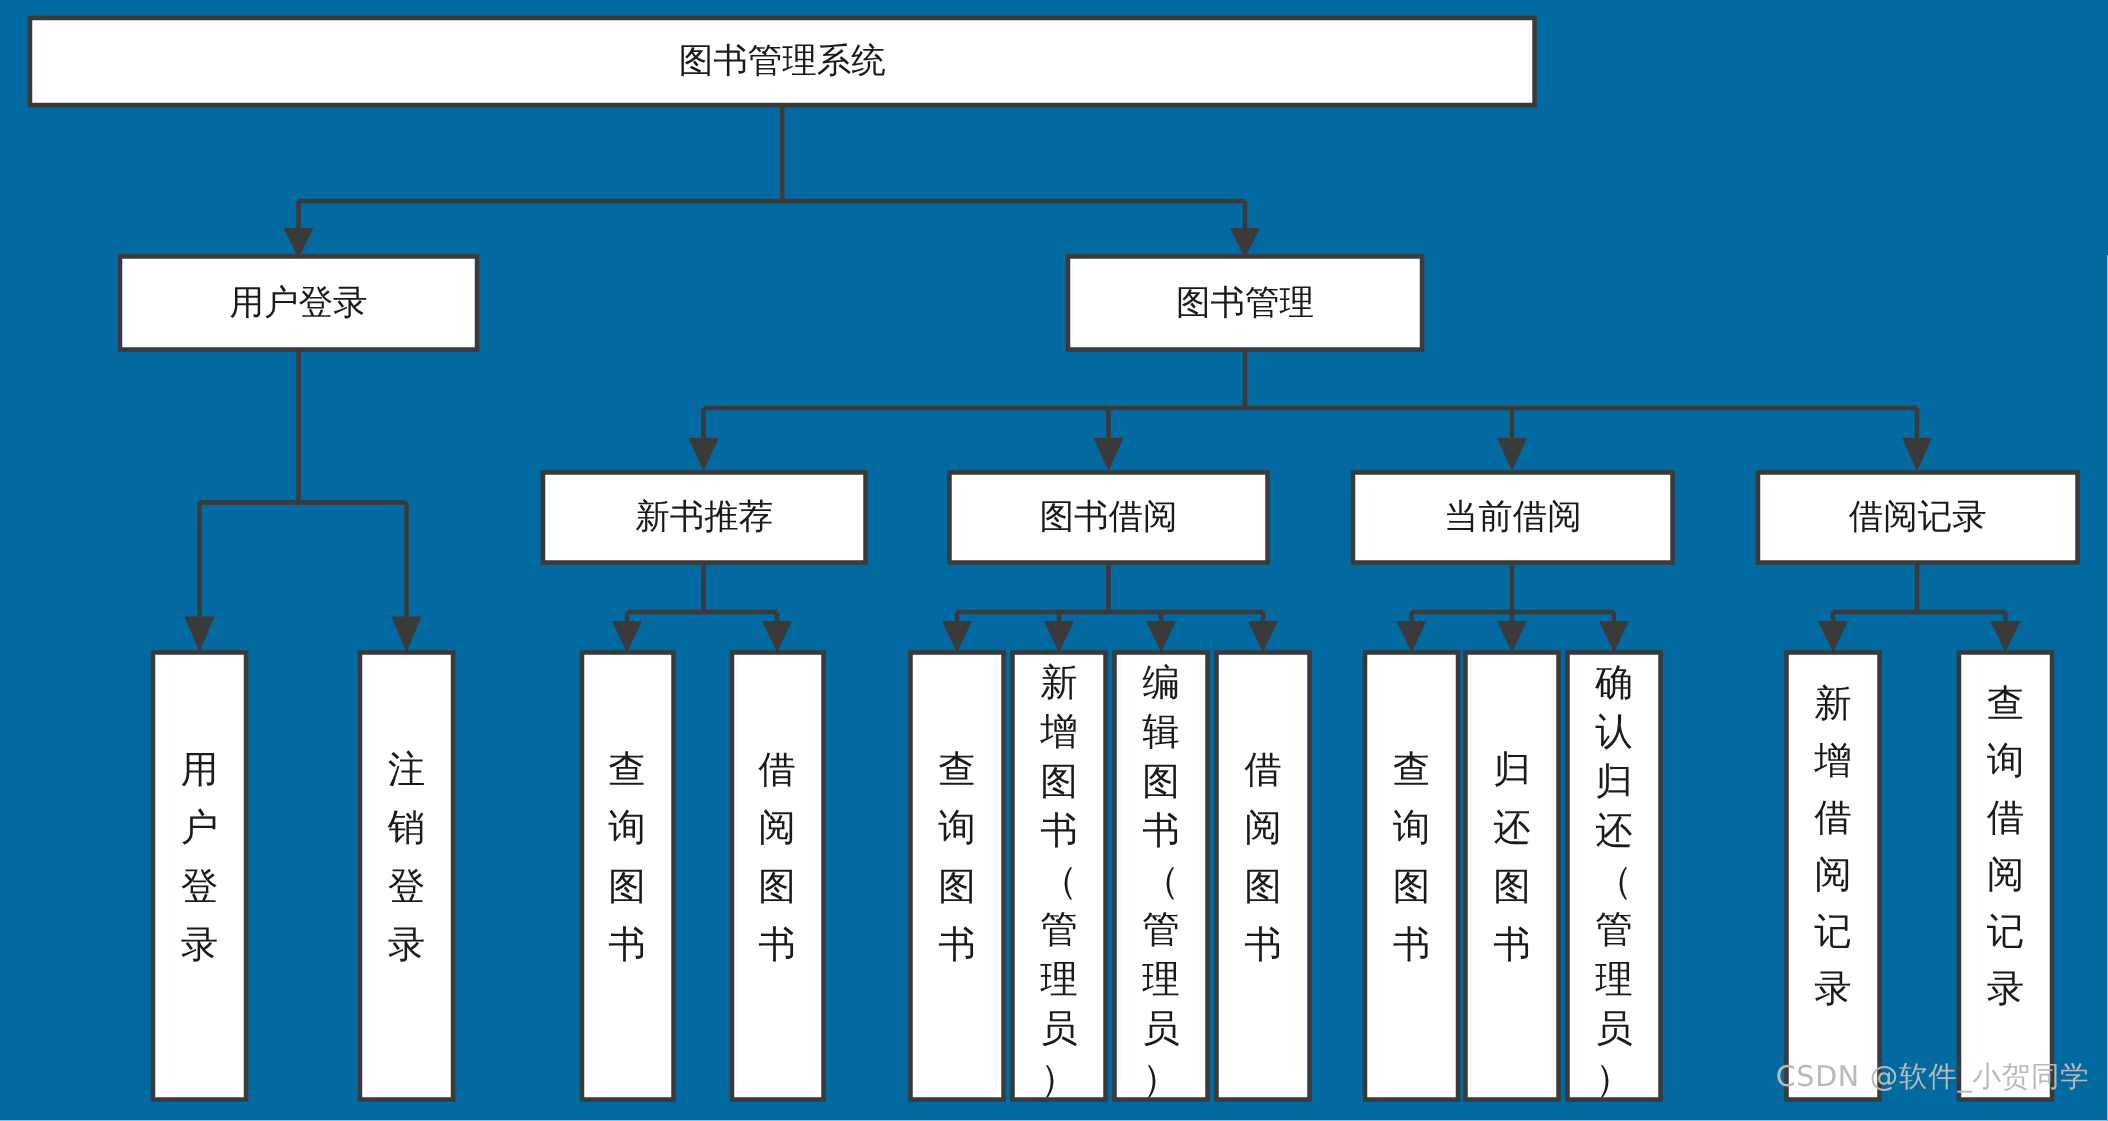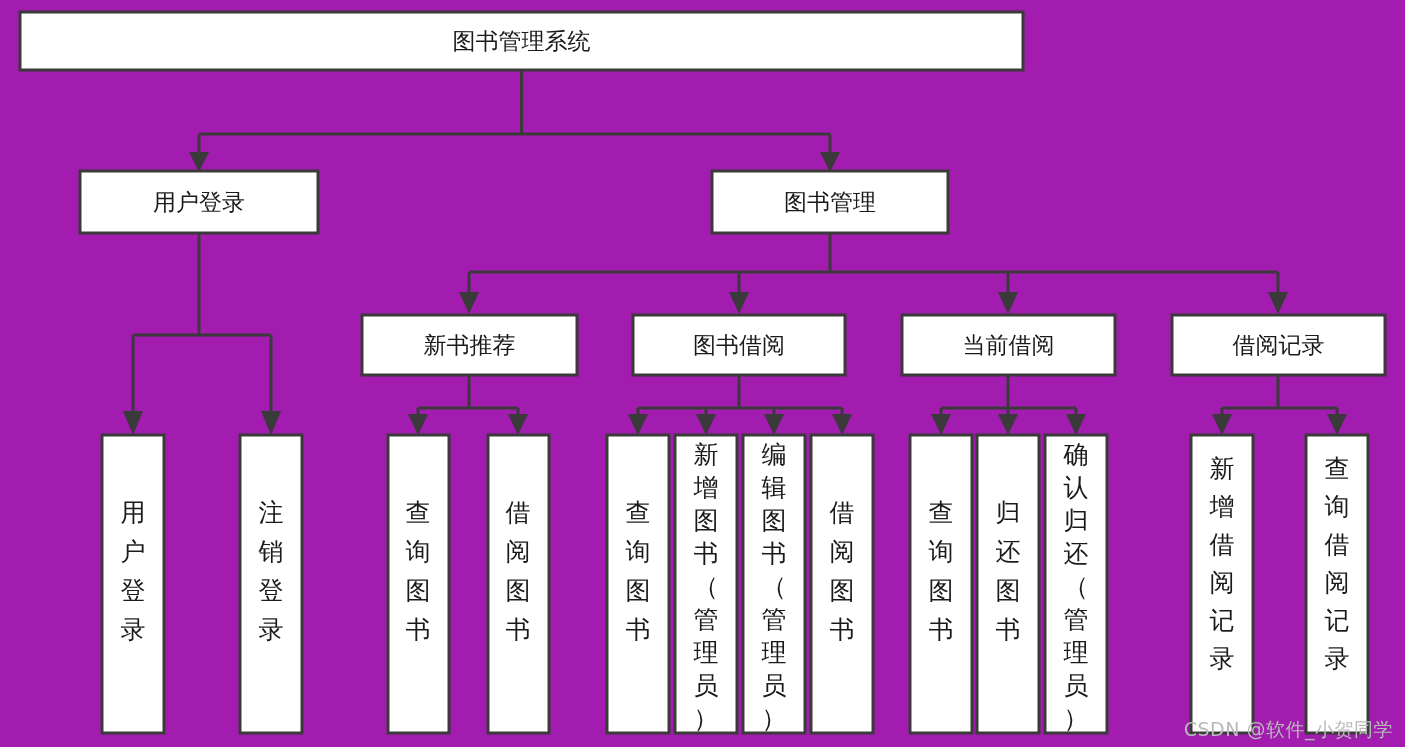--- a/index.html
+++ b/index.html
@@ -8,21 +8,21 @@
     padding: 0;
     background: #ffffff;
   }
   body {
     font-family: "DejaVu Sans", "Liberation Sans", sans-serif;
   }
   #diagram-root {
     position: relative;
     width: 1405px;
     height: 747px;
-    background: #a21caf;
+    background: #0369a1;
     overflow: hidden;
   }
   svg#diagram-svg {
     position: absolute;
     left: 0;
     top: 0;
     width: 1405px;
     height: 747px;
     display: block;
   }
@@ -50,21 +50,21 @@
   }
   .node-label-v {
     font-family: "DejaVu Sans", "Liberation Sans", sans-serif;
     font-size: 25px;
     fill: #1a1a1a;
     text-anchor: middle;
   }
   .watermark-text {
     position: absolute;
     right: 12px;
-    bottom: 4px;
+    bottom: 16px;
     font-family: "DejaVu Sans", "Liberation Sans", sans-serif;
     font-size: 19px;
     color: #b9b9b9;
     letter-spacing: 0.5px;
     white-space: nowrap;
     user-select: none;
     pointer-events: none;
   }
 </style>
 </head>

